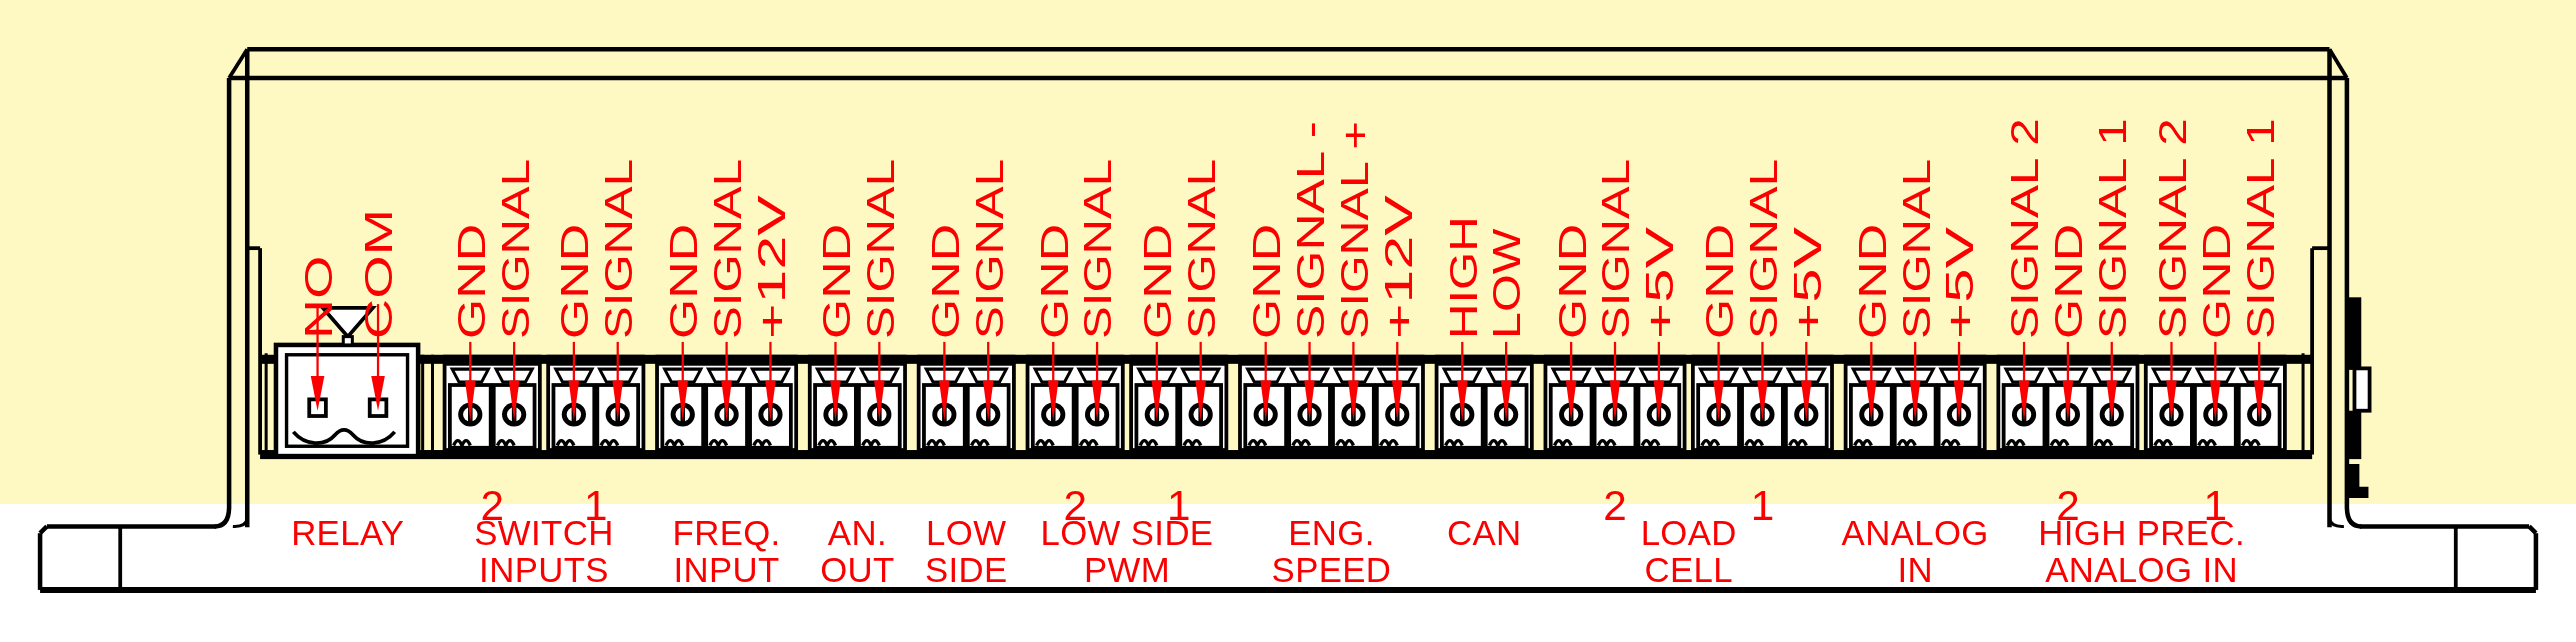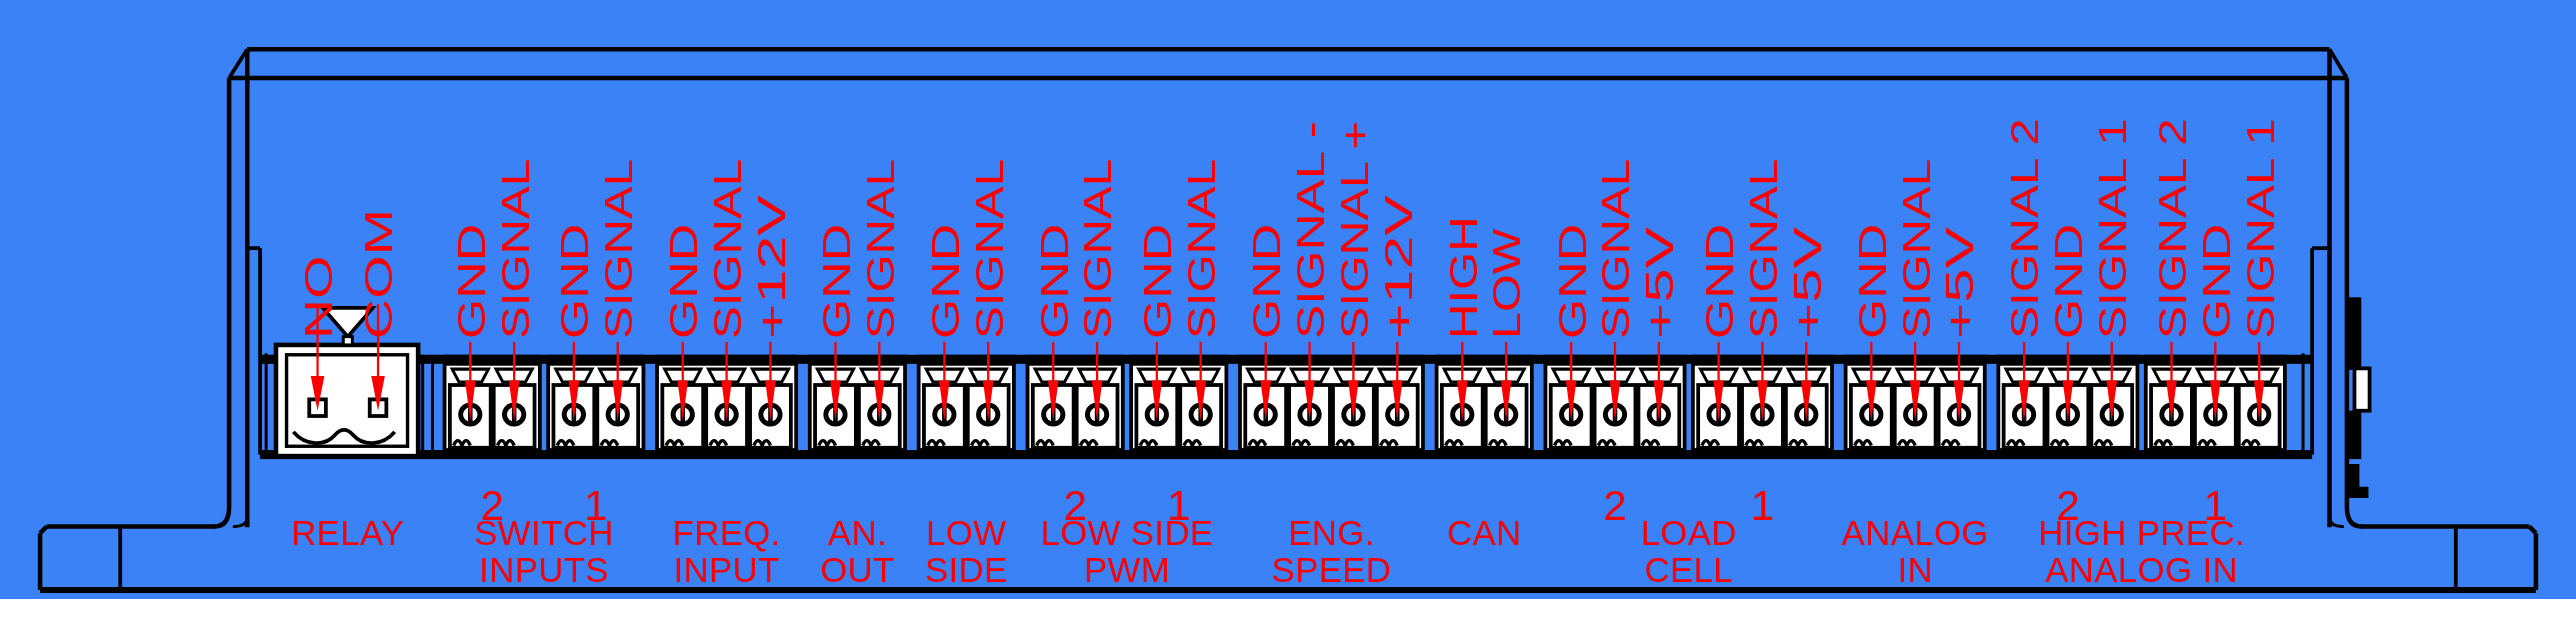--- a/index.html
+++ b/index.html
@@ -1,17 +1,17 @@
 <!DOCTYPE html>
 <html style="font-size:12px"><head>
 <meta charset="utf-8">
 <style>
   html,body{margin:0;padding:0;background:#fff;}
   body{width:2576px;height:643px;overflow:hidden;}
-  .canvas{position:relative;width:2576px;height:599px;background:#3b82f6;}
+  .canvas{position:relative;width:2576px;height:504px;background:#fef9c3;}
   svg{display:block;}
   svg text{font-family:"Liberation Sans",sans-serif;font-weight:normal;}
   .pin-label,.caption,.grpnum{fill:#fb0000;}
   .caption{font-size:46px;letter-spacing:0.5px;}
   .grpnum{font-size:56px;}
   .pin-label{font-size:52px;}
 </style>
 </head>
 <body>
 

